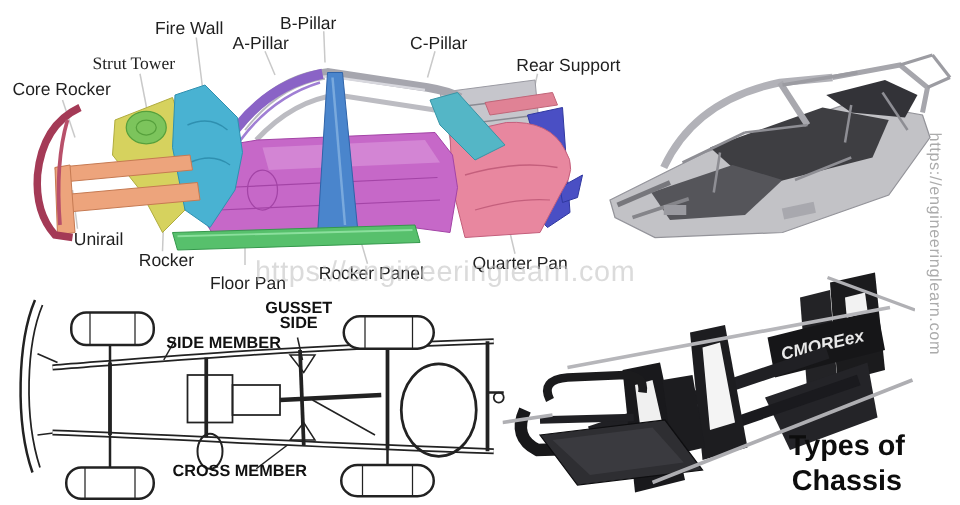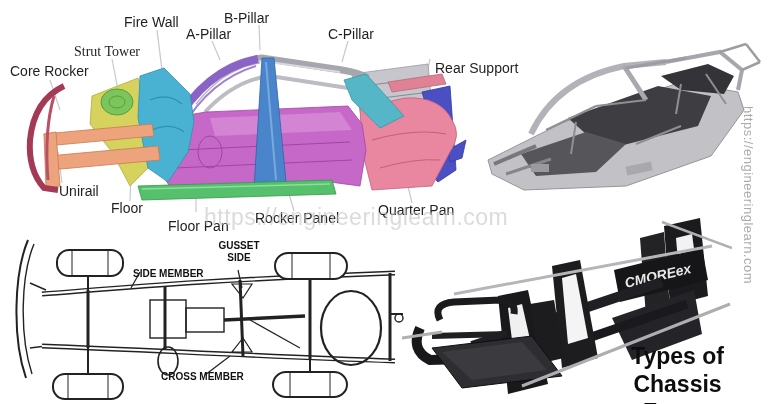--- a/index.html
+++ b/index.html
@@ -1,20 +1,20 @@
 <!DOCTYPE html>
 <html><head>
 <meta charset="utf-8">
 <style>
   html,body{margin:0;padding:0;background:#fff;}
   .canvas{position:relative;width:768px;height:404px;background:#ffffff;overflow:hidden;
           font-family:"Liberation Sans",sans-serif;}
   .illus{position:absolute;}
   .lbl{position:absolute;font-size:14px;color:#1f1f1f;white-space:nowrap;line-height:14px;}
-  .lbl-sm{position:absolute;font-size:10px;font-weight:bold;color:#111;white-space:nowrap;line-height:12px;}
+  .lbl-sm{position:absolute;font-size:13px;font-weight:bold;color:#111;white-space:nowrap;line-height:12px;}
   .lbl-center{text-align:center;}
   .title-block{position:absolute;left:585px;top:342px;width:185px;text-align:center;
                font-size:23px;line-height:28px;font-weight:bold;color:#0d0d0d;}
   .wm-center{position:absolute;left:204px;top:204px;font-size:23px;letter-spacing:.5px;
              color:rgba(195,195,195,0.6);white-space:nowrap;}
   .wm-right{position:absolute;left:741px;top:106px;font-size:13px;color:rgba(150,150,150,0.8);
             writing-mode:vertical-rl;white-space:nowrap;letter-spacing:.5px;}
 </style>
 </head>
 <body>
@@ -95,23 +95,23 @@
     <polygon points="138,186 332,180 336,194 142,200" fill="#57c06c" stroke="#35984c" stroke-width="0.8"></polygon>
     <line x1="142" y1="189" x2="330" y2="184" stroke="#8adf9c" stroke-width="1.5"></line>
   </svg>
 
   <div class="lbl" style="left:10px;top:64px;">Core Rocker</div>
   <div class="lbl" style="left:74px;top:45px;font-family:Liberation Serif, serif;">Strut Tower</div>
   <div class="lbl" style="left:124px;top:15px;">Fire Wall</div>
   <div class="lbl" style="left:186px;top:27px;">A-Pillar</div>
   <div class="lbl" style="left:224px;top:11px;">B-Pillar</div>
   <div class="lbl" style="left:328px;top:27px;">C-Pillar</div>
-  <div class="lbl" style="left:435px;top:45px;margin-top:16px;">Rear Support</div>
+  <div class="lbl" style="left:413px;top:45px;">Rear Support</div>
   <div class="lbl" style="left:42px;top:184px;margin-left:17px;">Unirail</div>
-  <div class="lbl" style="left:111px;top:201px;">Floor</div>
+  <div class="lbl" style="left:111px;top:201px;">Rocker</div>
   <div class="lbl" style="left:168px;top:219px;">Floor Pan</div>
   <div class="lbl" style="left:255px;top:211px;">Rocker Panel</div>
   <div class="lbl" style="left:378px;top:203px;">Quarter Pan</div>
 
   <svg class="illus" style="left:476px;top:14px;" width="290" height="188" viewBox="0 0 290 188">
     <polygon points="12,146 88,108 205,68 262,78 268,96 235,142 150,172 48,176 16,160" fill="#c2c2c6" stroke="#94949a" stroke-width="1"></polygon>
     <polygon points="92,104 182,72 235,82 222,112 128,136" fill="#3e3e42"></polygon>
     <polygon points="45,140 110,118 150,130 120,158 60,162" fill="#55555a"></polygon>
     <polygon points="185,62 232,50 258,62 248,80 205,76" fill="#333338"></polygon>
     <path d="M55,120 Q80,66 148,52 L190,48" fill="none" stroke="#b2b2b8" stroke-width="6"></path>
@@ -196,21 +196,21 @@
       <line x1="238" y1="42" x2="242" y2="60" stroke-width="1.2"></line>
       <line x1="205" y1="147" x2="230" y2="128" stroke-width="1.2"></line>
     </g>
   </svg>
 
   <div class="lbl-sm" style="left:133px;top:256px;margin-top:12px;">SIDE MEMBER</div>
   <div class="lbl-sm lbl-center" style="left:208px;top:240px;width:62px;">
     <div>GUSSET</div>
     <div>SIDE</div>
   </div>
-  <div class="lbl-sm" style="left:161px;top:371px;">CROSS MEMBER</div>
+  <div class="lbl-sm" style="left:138px;top:371px;">CROSS MEMBER</div>
 
   <svg class="illus" style="left:402px;top:208px;" width="330" height="196" viewBox="0 0 330 196">
 
     <polygon points="238,30 262,24 268,100 244,108" fill="#232326"></polygon>
     <polygon points="262,18 298,10 306,88 268,98" fill="#1b1b1d"></polygon>
     <polygon points="274,30 290,26 296,70 278,76" fill="#f2f2f2"></polygon>
 
     <polygon points="212,62 300,40 306,72 218,94" fill="#161618"></polygon>
     <text transform="translate(224,80) rotate(-13)" fill="#e8e8e8" font-family="Liberation Sans, sans-serif" font-size="14" font-weight="bold" font-style="italic">CMOREex</text>
 

